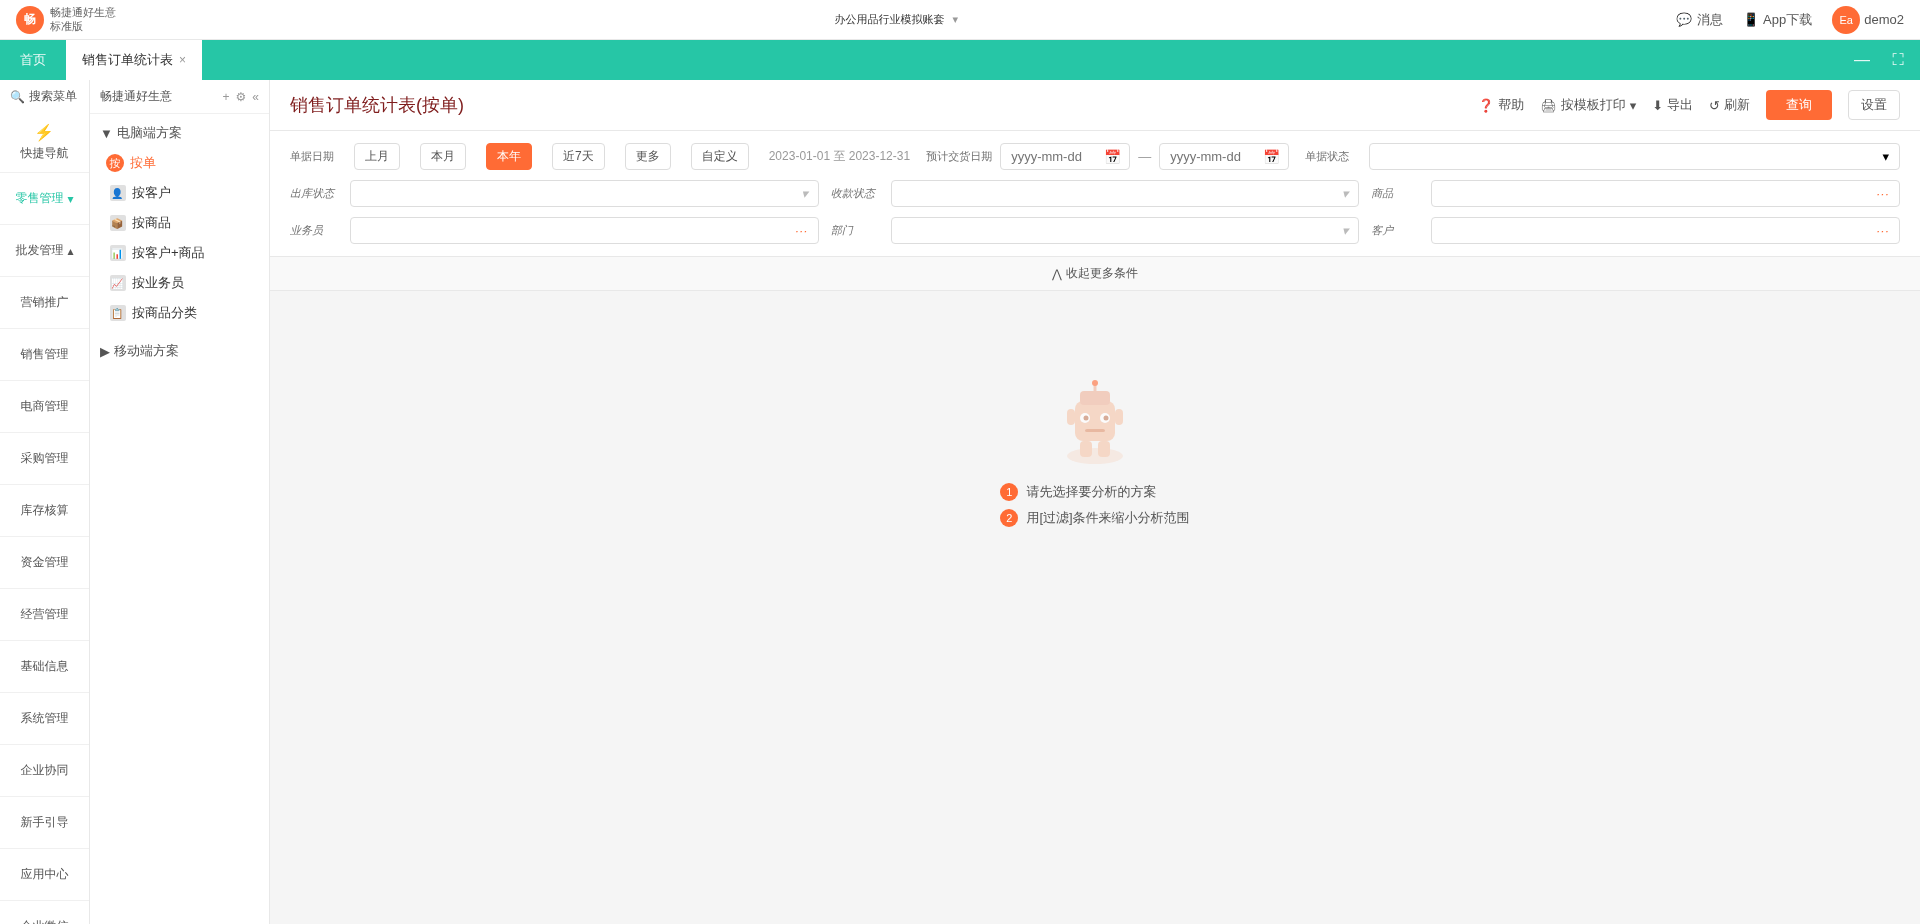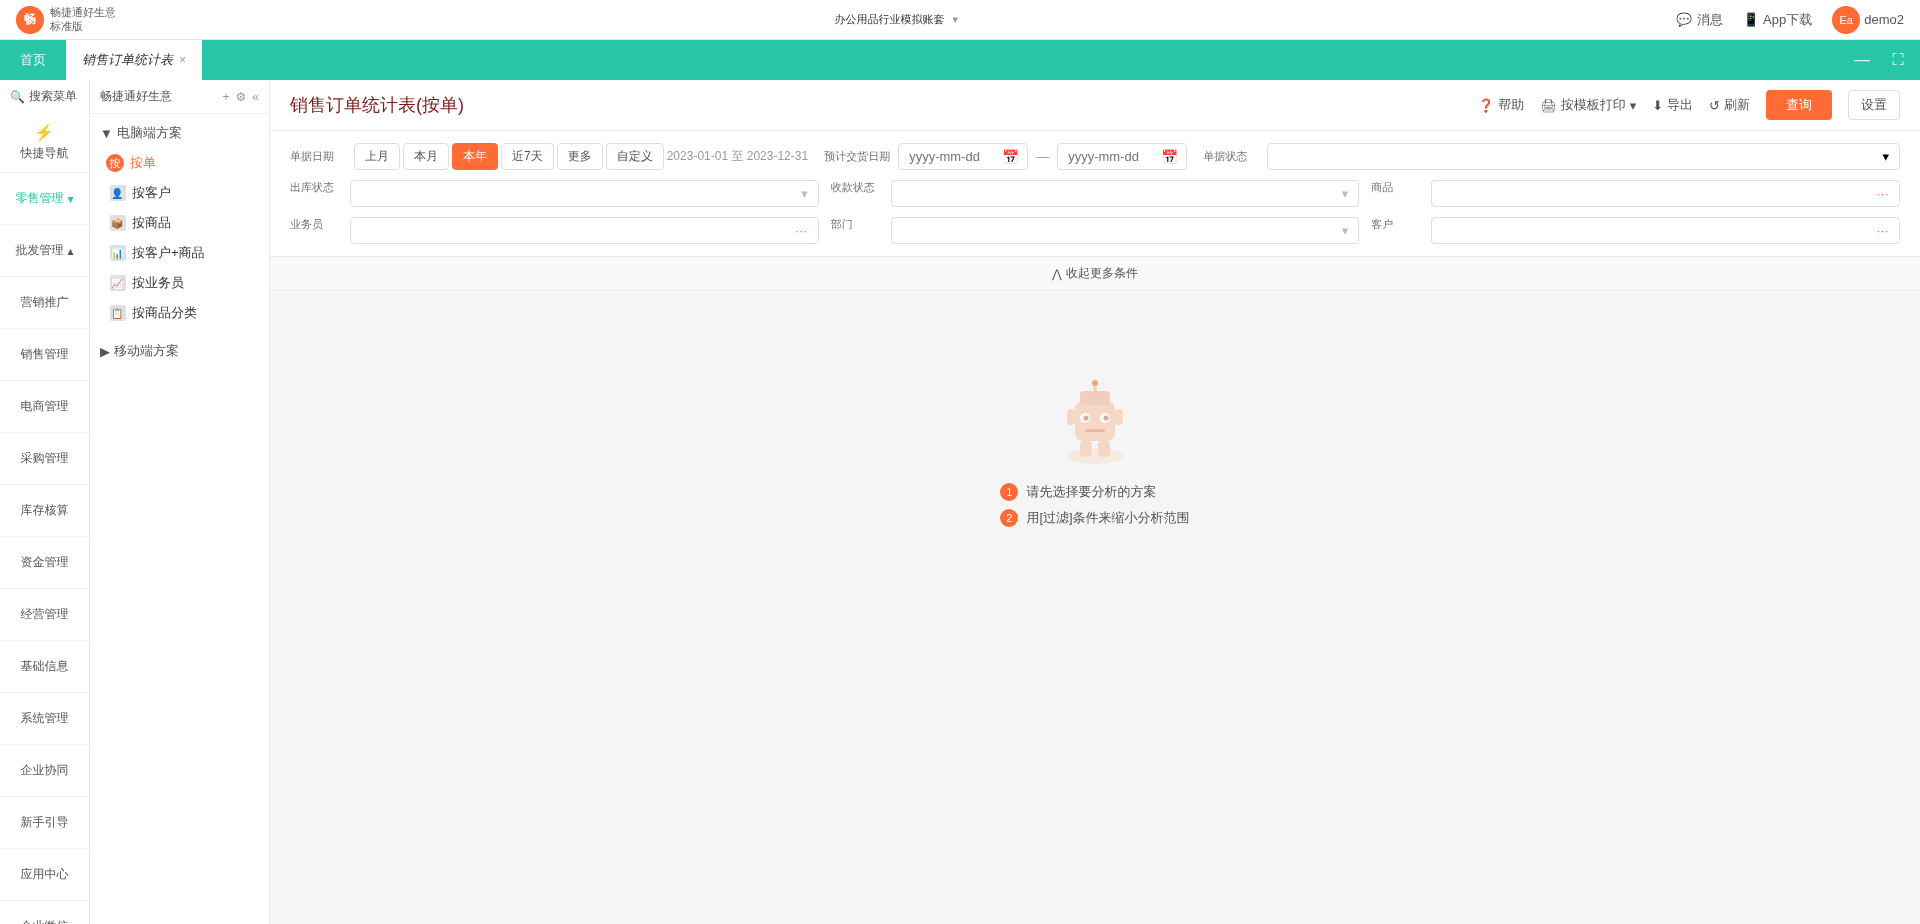--- a/index.html
+++ b/index.html
@@ -100,21 +100,20 @@
     .tab-item {
       padding: 0 16px;
       height: 40px;
       display: flex;
       align-items: center;
       background: #fff;
       color: #333;
       font-size: 13px;
       gap: 6px;
       cursor: pointer;
-      font-style: italic;
     }
     .tab-item .close-btn {
       color: #999;
       font-size: 12px;
       cursor: pointer;
     }
     .tab-bar-right {
       margin-left: auto;
       display: flex;
       align-items: center;
@@ -422,21 +421,23 @@
       border-radius: 50%;
       background: #ff6b35;
       color: #fff;
       font-size: 11px;
       display: flex;
       align-items: center;
       justify-content: center;
     }
     .filter-item {
       display: flex;
+      align-items: center;
       gap: 8px;
+      font-style: italic;
     }
     .filter-item .filter-label {
       min-width: 52px;
     }
     .filter-item .filter-value {
       flex: 1;
       display: flex;
       align-items: center;
       justify-content: space-between;
       padding: 5px 10px;
@@ -642,21 +643,21 @@
         </button>
       </div>
     </div>
 
     <div class="filter-area">
 
       <div class="filter-row" style="display:flex;align-items:flex-start;gap:16px;">
 
         <div style="display:flex;align-items:center;gap:8px;flex:0 0 auto;">
           <span class="filter-label">单据日期</span>
-          <div style="display:flex;align-items:center;gap:3px;">
+          <div style="display:flex;align-items:center;gap:20px;">
             <button class="date-btn">上月</button>
             <button class="date-btn">本月</button>
             <button class="date-btn active">本年</button>
             <button class="date-btn">近7天</button>
             <button class="date-btn">更多</button>
             <button class="date-btn">自定义</button>
             <span class="date-range-text">2023-01-01 至 2023-12-31</span>
           </div>
         </div>
 

